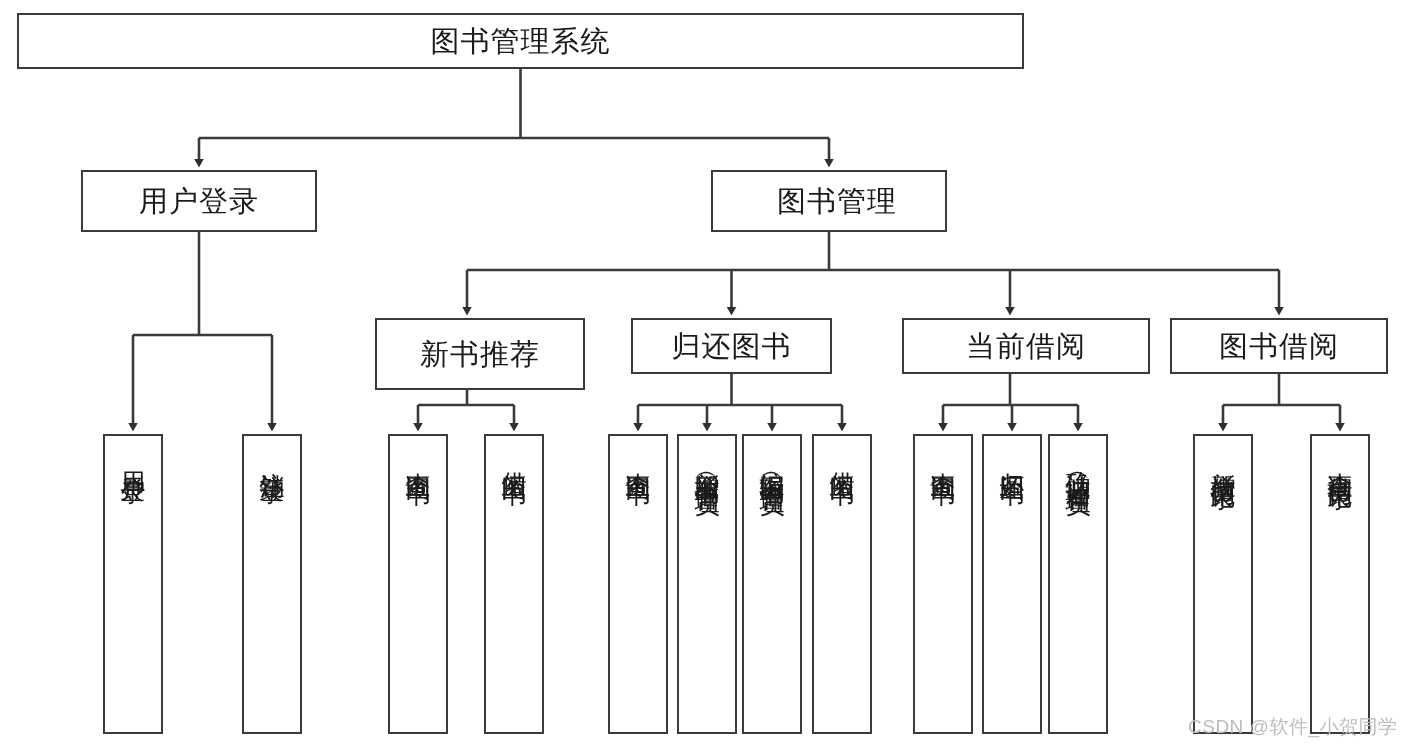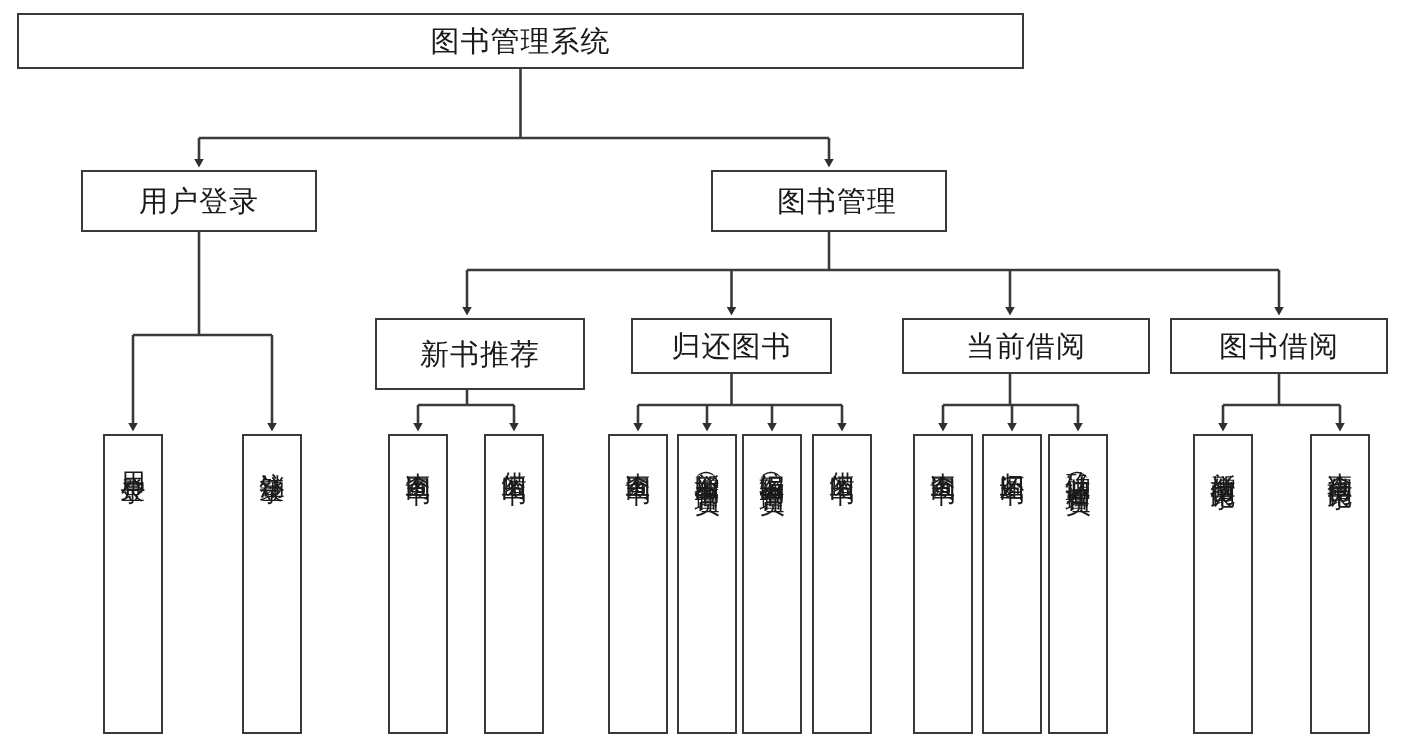--- a/index.html
+++ b/index.html
@@ -148,13 +148,14 @@
         <span class="lbl">确认归还（管理员）</span>
       </div>
       <div class="node vert" style="left: 1193px; top: 434px; width: 60px; height: 300px;">
         <span class="lbl">新增借阅记录</span>
       </div>
       <div class="node vert" style="left: 1310px; top: 434px; width: 60px; height: 300px;">
         <span class="lbl">查询借阅记录</span>
       </div>
     </div>
 
+  <div class="watermark" style="left:1188px; top:714px;">CSDN @软件_小贺同学</div>
 </div>
 
 </body></html>

